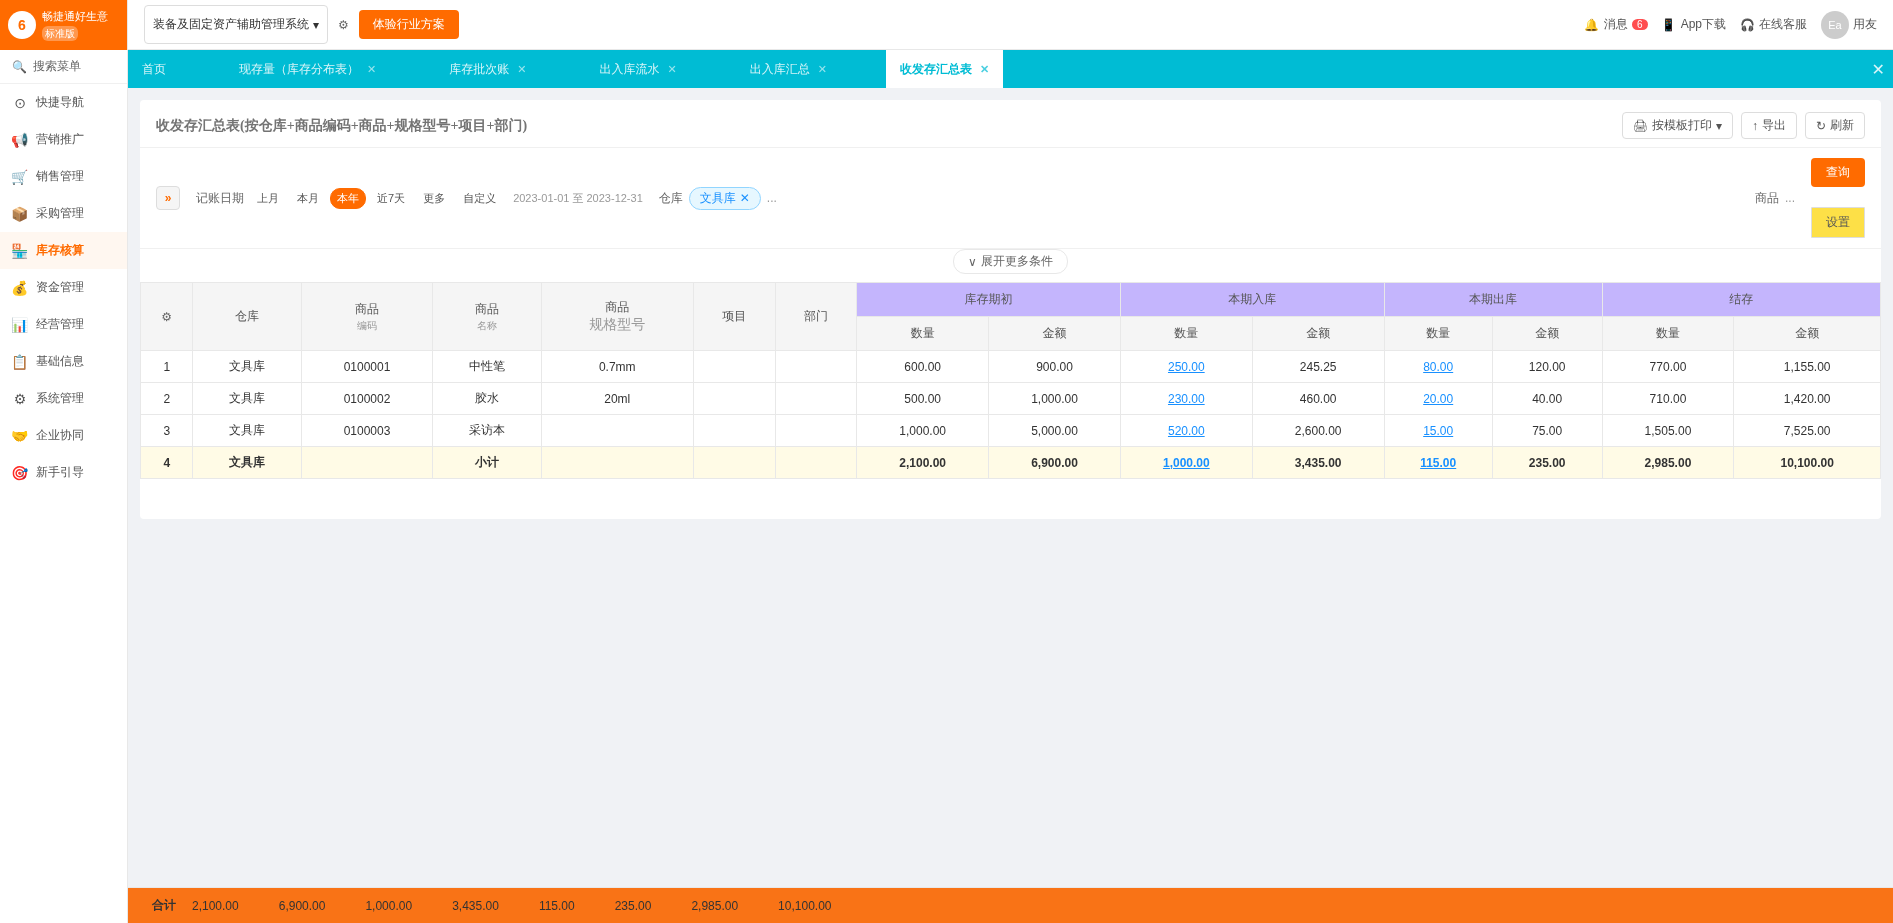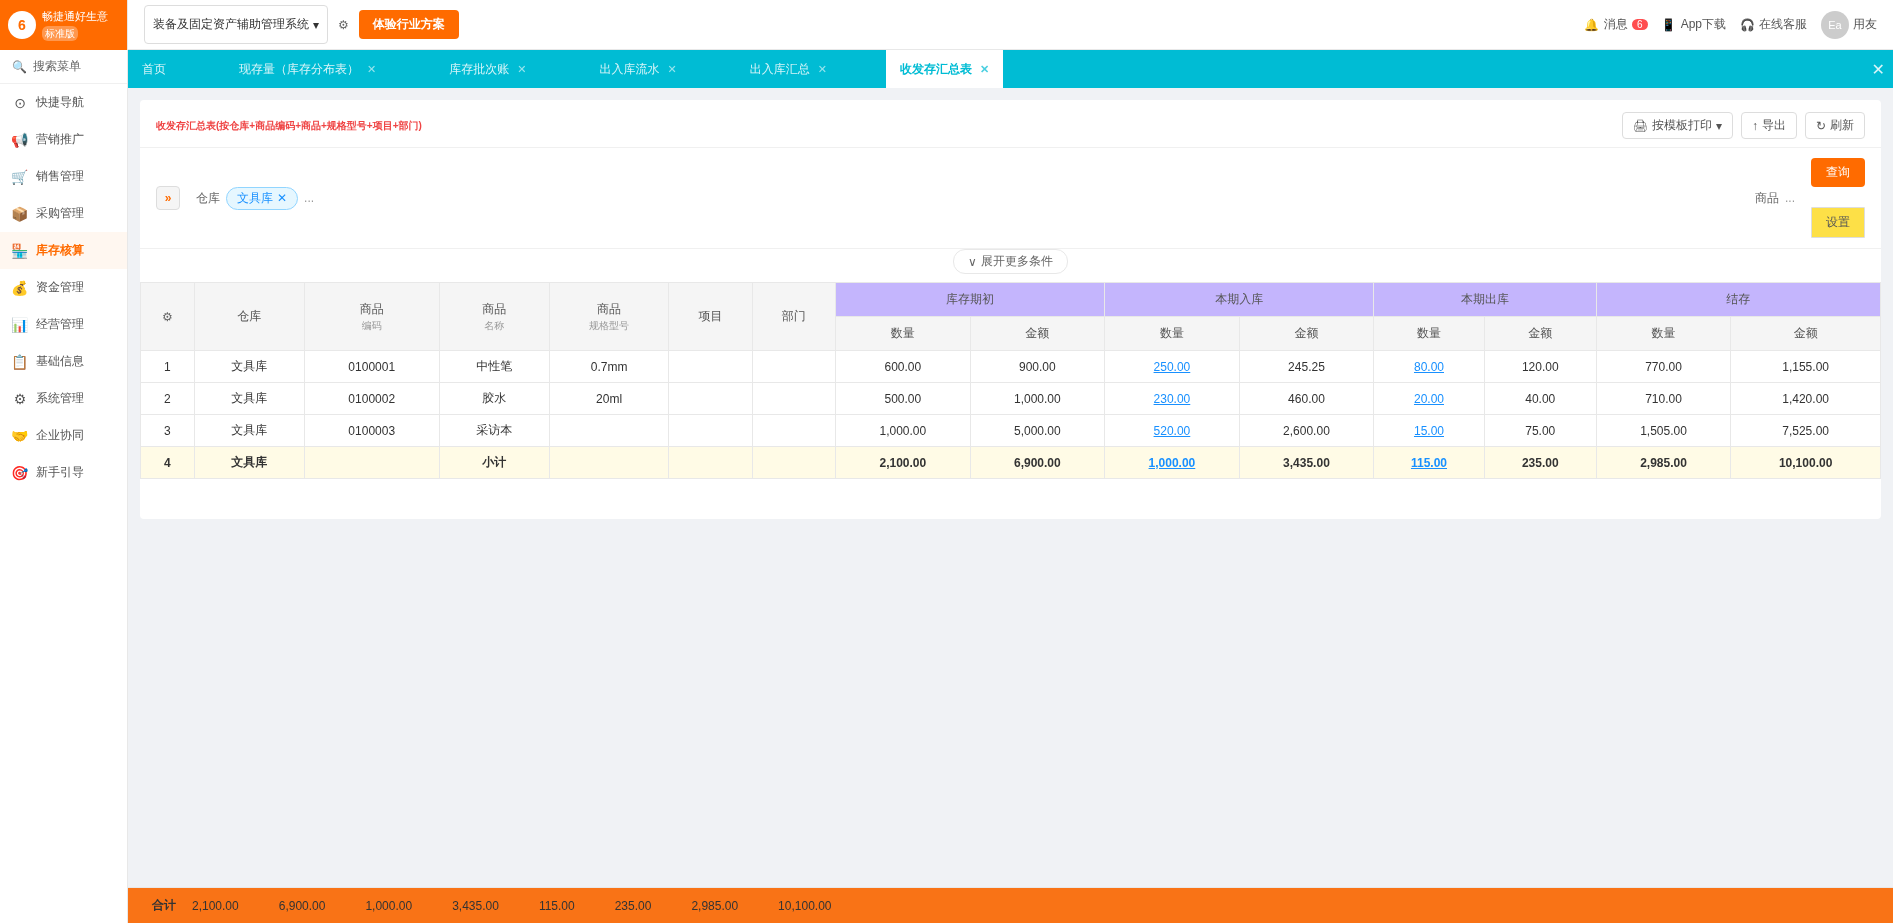--- a/index.html
+++ b/index.html
@@ -35,21 +35,21 @@
       border-bottom: 1px solid #e8e8e8; display: flex; align-items: center; justify-content: space-between;
       padding: 0 16px; z-index: 99;
     }
     .topbar-left { display: flex; align-items: center; gap: 10px; }
     .topbar-selector {
       border: 1px solid #ddd; border-radius: 4px; padding: 10px 8px; background: #fff;
       font-size: 12px; cursor: pointer; display: flex; align-items: center; gap: 4px;
     }
     .topbar-btn-orange {
       background: #ff6b00; color: #fff; border: none; border-radius: 4px; padding: 6px 14px;
-      font-size: 12px; cursor: pointer; font-weight: bold;
+      font-size: 12px; cursor: pointer;
     }
     .topbar-right { display: flex; align-items: center; gap: 14px; font-size: 12px; color: #555; }
     .topbar-right-item { display: flex; align-items: center; gap: 4px; cursor: pointer; }
     .badge { background: #ff4d4f; color: #fff; border-radius: 10px; padding: 0 5px; font-size: 10px; min-width: 16px; text-align: center; }
 
     
     .tabbar {
       position: fixed; left: 128px; top: 50px; right: 0; height: 38px; background: #00bcd4;
       display: flex; align-items: center; z-index: 98; gap: 45px;
     }
@@ -68,21 +68,21 @@
       position: fixed; left: 128px; top: 88px; right: 0; bottom: 0; overflow-y: auto; background: #f0f2f5; padding: 12px;
     }
 
     .page-container { background: #fff; border-radius: 4px; padding: 0; }
 
     
     .page-header {
       padding: 12px 16px 8px; border-bottom: 1px solid #f0f0f0;
       display: flex; align-items: center; justify-content: space-between;
     }
-    .page-title { font-size: 10px; font-weight: bold; color: #ef4444; }
+    .page-title { font-size: 14px; font-weight: bold; color: #737373; font-family: Liberation Serif, serif; }
     .page-actions { display: flex; align-items: center; gap: 8px; }
     .action-btn {
       border: 1px solid #ddd; background: #fff; border-radius: 4px; padding: 4px 10px;
       font-size: 12px; cursor: pointer; color: #555; display: flex; align-items: center; gap: 4px;
     }
 
     
     .filter-bar {
       padding: 10px 16px; border-bottom: 1px solid #f0f0f0; display: flex; align-items: center; gap: 16px; flex-wrap: wrap;
     }
@@ -294,20 +294,32 @@
         <button class="action-btn">
           <span>↻</span>
           <span>刷新</span>
         </button>
       </div>
     </div>
 
     <div class="filter-bar">
       <button class="filter-expand-btn">»</button>
       <div class="filter-group">
+        <span class="filter-label">记账日期</span>
+        <div class="filter-date-btns">
+          <span class="date-btn">上月</span>
+          <span class="date-btn">本月</span>
+          <span class="date-btn active">本年</span>
+          <span class="date-btn">近7天</span>
+          <span class="date-btn">更多</span>
+          <span class="date-btn">自定义</span>
+        </div>
+        <span class="date-range">2023-01-01 至 2023-12-31</span>
+      </div>
+      <div class="filter-group">
         <span class="filter-label">仓库</span>
         <div class="warehouse-tag">
           <span>文具库</span>
           <span class="warehouse-tag-close">✕</span>
         </div>
         <span class="filter-more">...</span>
       </div>
       <div class="filter-group" style="margin-left:auto;">
         <span class="filter-label">商品</span>
         <span class="filter-more">...</span>
@@ -328,21 +340,21 @@
     <div class="table-container">
       <table>
         <thead>
           <tr>
             <th rowspan="2">
               <span class="gear-icon">⚙</span>
             </th>
             <th rowspan="2">仓库</th>
             <th rowspan="2">商品<br><span style="font-size:10px;color:#999;">编码</span></th>
             <th rowspan="2">商品<br><span style="font-size:10px;color:#999;">名称</span></th>
-            <th rowspan="2">商品<br><span style="font-size:10px;color:#999;">规格型号</span></th>
+            <th rowspan="2">商品<br><span style="font-size:14px;color:#999;">规格型号</span></th>
             <th rowspan="2">项目</th>
             <th rowspan="2">部门</th>
             <th colspan="2" class="th-group">库存期初</th>
             <th colspan="2" class="th-group">本期入库</th>
             <th colspan="2" class="th-group">本期出库</th>
             <th colspan="2" class="th-group">结存</th>
           </tr>
           <tr>
             <th>数量</th>
             <th>金额</th>

